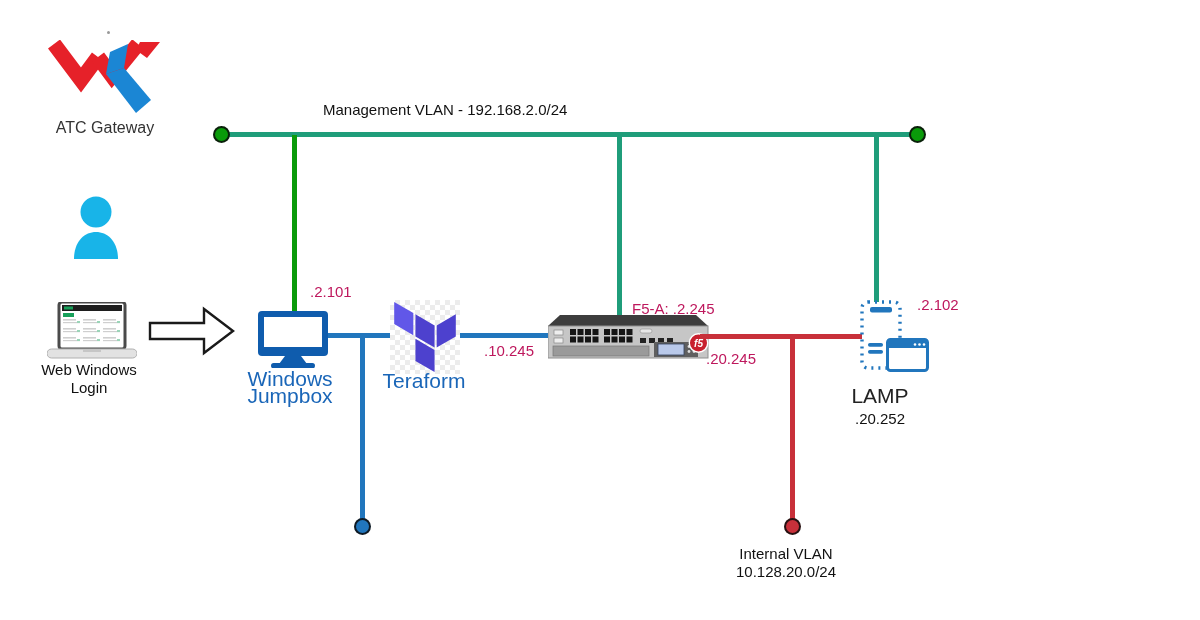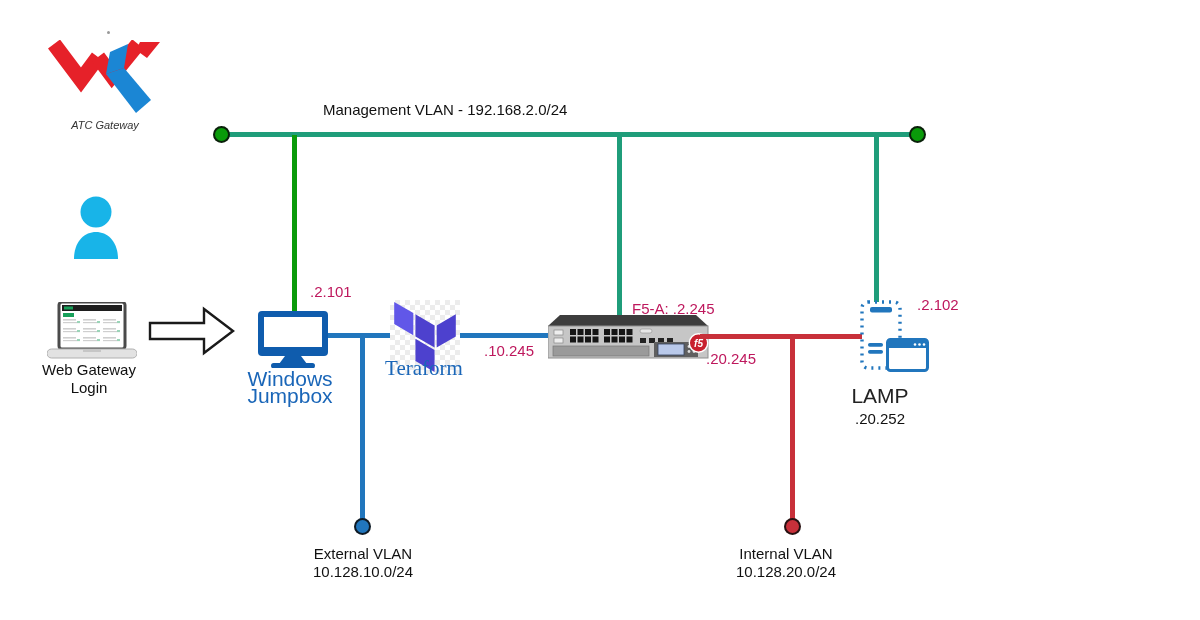--- a/index.html
+++ b/index.html
@@ -20,21 +20,21 @@
   .dot-green{background:var(--mgmt-branch-green,#0a9b0a);}
   .dot-blue{background:var(--external,#2176bd);}
   .dot-red{background:var(--internal,#c8303a);}
   
   .iplabel{position:absolute;font-size:15px;color:#be185d;white-space:nowrap;}
   .mgmt-label{position:absolute;left:323px;top:101px;font-size:15px;color:#111;}
   .nodelabel{position:absolute;text-align:center;font-size:21px;line-height:17px;}
   .blue-text{color:var(--node-blue,#1a66b8);}
   .dark-text{color:#222;}
   .vlan-label{position:absolute;text-align:center;font-size:15px;line-height:18px;color:#111;}
-  .atc-title{position:absolute;left:40px;top:119px;width:130px;text-align:center;font-size:11px;color:#333;font-style:italic;}
+  .atc-title{position:absolute;left:40px;top:119px;width:130px;text-align:center;font-size:16px;color:#333;}
   
   .tf-wrap{
     position:absolute;left:390px;top:300px;width:70px;height:74px;
     background-color:#fff;
     background-image:linear-gradient(45deg,#ececec 25%,transparent 25%,transparent 75%,#ececec 75%),
                      linear-gradient(45deg,#ececec 25%,transparent 25%,transparent 75%,#ececec 75%);
     background-size:10px 10px;background-position:0 0,5px 5px;
   }
   .f-blue{fill:#1b86d4;}
   .f-cyan{fill:var(--person-cyan,#18b4e8);}
@@ -98,21 +98,21 @@
         <rect x="50" y="28" width="3" height="2"></rect>
         <rect x="70" y="28" width="3" height="2"></rect>
       <rect x="30" y="37" width="3" height="2"></rect>
         <rect x="50" y="37" width="3" height="2"></rect>
         <rect x="70" y="37" width="3" height="2"></rect>
     </g>
     <rect x="0" y="47" width="90" height="9" rx="4.5" fill="#e2e2e2" stroke="#b0b0b0" stroke-width="1"></rect>
     <rect x="36" y="47" width="18" height="3" fill="#c6c6c6"></rect>
   </svg>
   <div class="vlan-label" style="left:39px;top:361px;width:100px;">
-    <div>Web Gateway</div>
+    <div>Web Windows</div>
     <div>Login</div>
   </div>
 
   <svg class="abs" style="left:148px;top:305px;" width="88" height="52" viewBox="0 0 88 52">
     <polygon points="2,18 56,18 56,4 85,26 56,48 56,34 2,34" fill="#ffffff" stroke="#1a1a1a" stroke-width="2.4"></polygon>
   </svg>
 
   <div class="mgmt-label">Management VLAN - 192.168.2.0/24</div>
   <div class="hline mgmtc" style="left:222px;top:132px;width:696px;"></div>
   <div class="vline greenline" style="left:292px;top:135px;height:177px;"></div>
@@ -140,21 +140,21 @@
   <div class="iplabel" style="left:484px;top:342px;">.10.245</div>
 
   <div class="tf-wrap">
     <svg width="70" height="74" viewBox="0 0 24 25">
       <polygon points="1.44,0.5 8,4.29 8,11.87 1.44,8.08" class="tf-a"></polygon>
       <polygon points="8.72,4.73 15.28,8.52 15.28,16.09 8.72,12.31" class="tf-b"></polygon>
       <polygon points="22.56,4.73 22.56,12.31 16,16.09 16,8.52" class="tf-b"></polygon>
       <polygon points="8.72,13.14 15.28,16.92 15.28,24.5 8.72,20.71" class="tf-b"></polygon>
     </svg>
   </div>
-  <div class="nodelabel blue-text" style="left:374px;top:360px;width:100px;font-family:Liberation Serif, serif;">Teraform</div>
+  <div class="nodelabel blue-text" style="left:374px;top:372px;width:100px;">Teraform</div>
 
   <div class="iplabel" style="left:632px;top:300px;">F5-A: .2.245</div>
   <svg class="abs" style="left:548px;top:315px;" width="162" height="46" viewBox="0 0 162 46">
     <polygon points="12,0 148,0 160,11 0,11" fill="#3d3d3d"></polygon>
     <rect x="0" y="11" width="160" height="32" fill="#c6c6c6" stroke="#8f8f8f" stroke-width="1"></rect>
     <rect x="6" y="15" width="9" height="5" fill="#eeeeee" stroke="#888" stroke-width="0.7"></rect>
     <rect x="6" y="23" width="9" height="5" fill="#eeeeee" stroke="#888" stroke-width="0.7"></rect>
     <g fill="#151515">
       <rect x="22" y="14" width="6" height="6"></rect>
         <rect x="29.5" y="14" width="6" height="6"></rect>
@@ -208,22 +208,18 @@
     <path d="M33,45 h37 v7 h-37 z" class="f-lamp"></path>
     <g fill="#ffffff">
       <circle cx="59" cy="48.5" r="1.3"></circle>
         <circle cx="63.5" cy="48.5" r="1.3"></circle>
         <circle cx="68" cy="48.5" r="1.3"></circle>
     </g>
   </svg>
   <div class="nodelabel dark-text" style="left:830px;top:387px;width:100px;">LAMP</div>
   <div class="vlan-label" style="left:830px;top:410px;width:100px;">.20.252</div>
 
-  <div class="vlan-label" style="left:293px;top:545px;width:140px;">
-    <div>External VLAN</div>
-    <div>10.128.10.0/24</div>
-  </div>
   <div class="vlan-label" style="left:716px;top:545px;width:140px;">
     <div>Internal VLAN</div>
     <div>10.128.20.0/24</div>
   </div>
 
 </div>
 
 </body></html>

